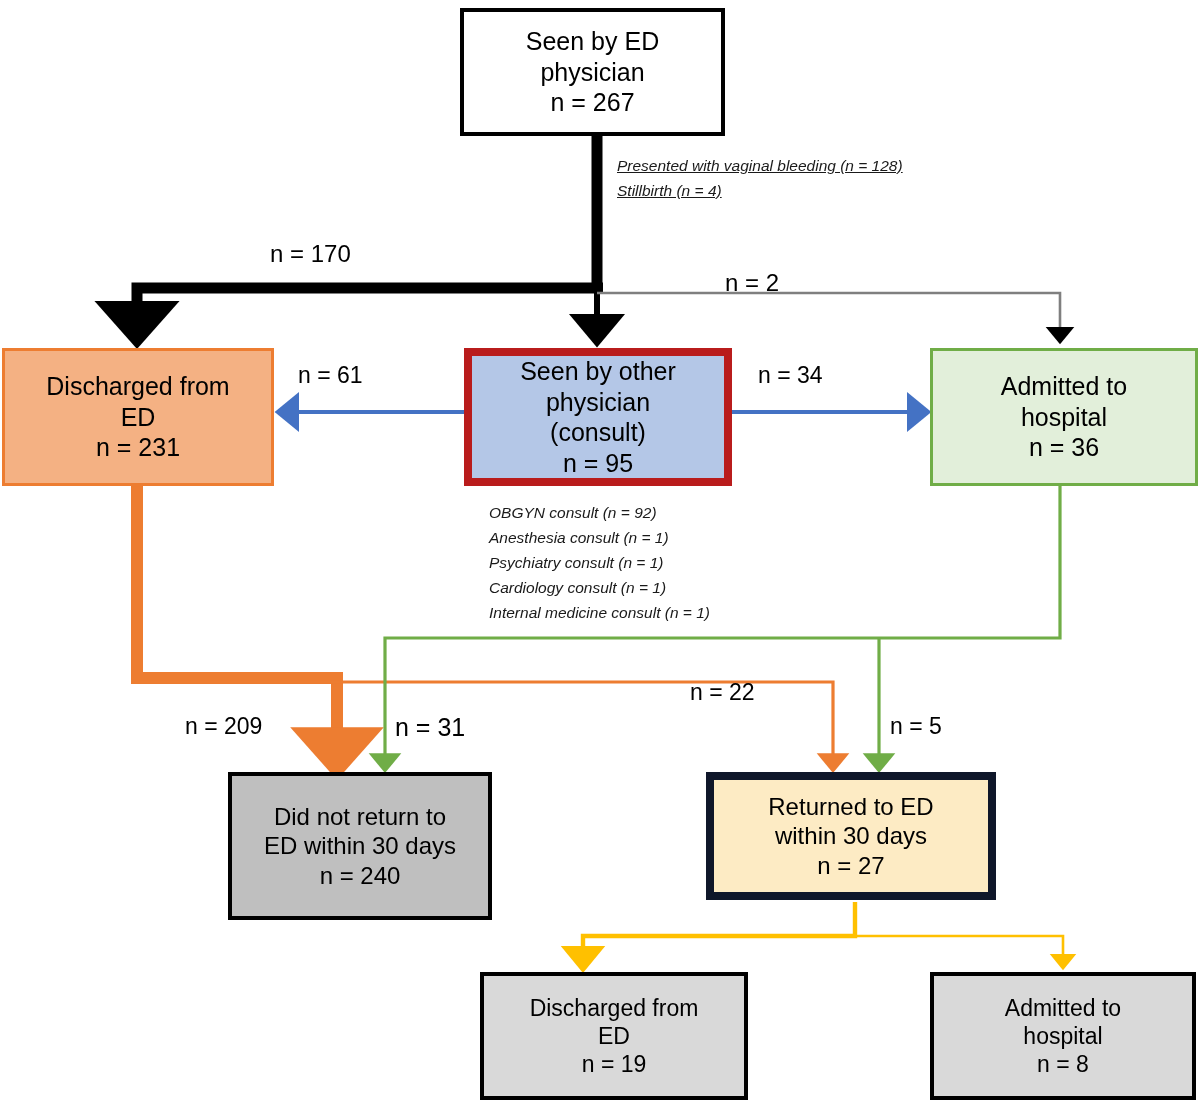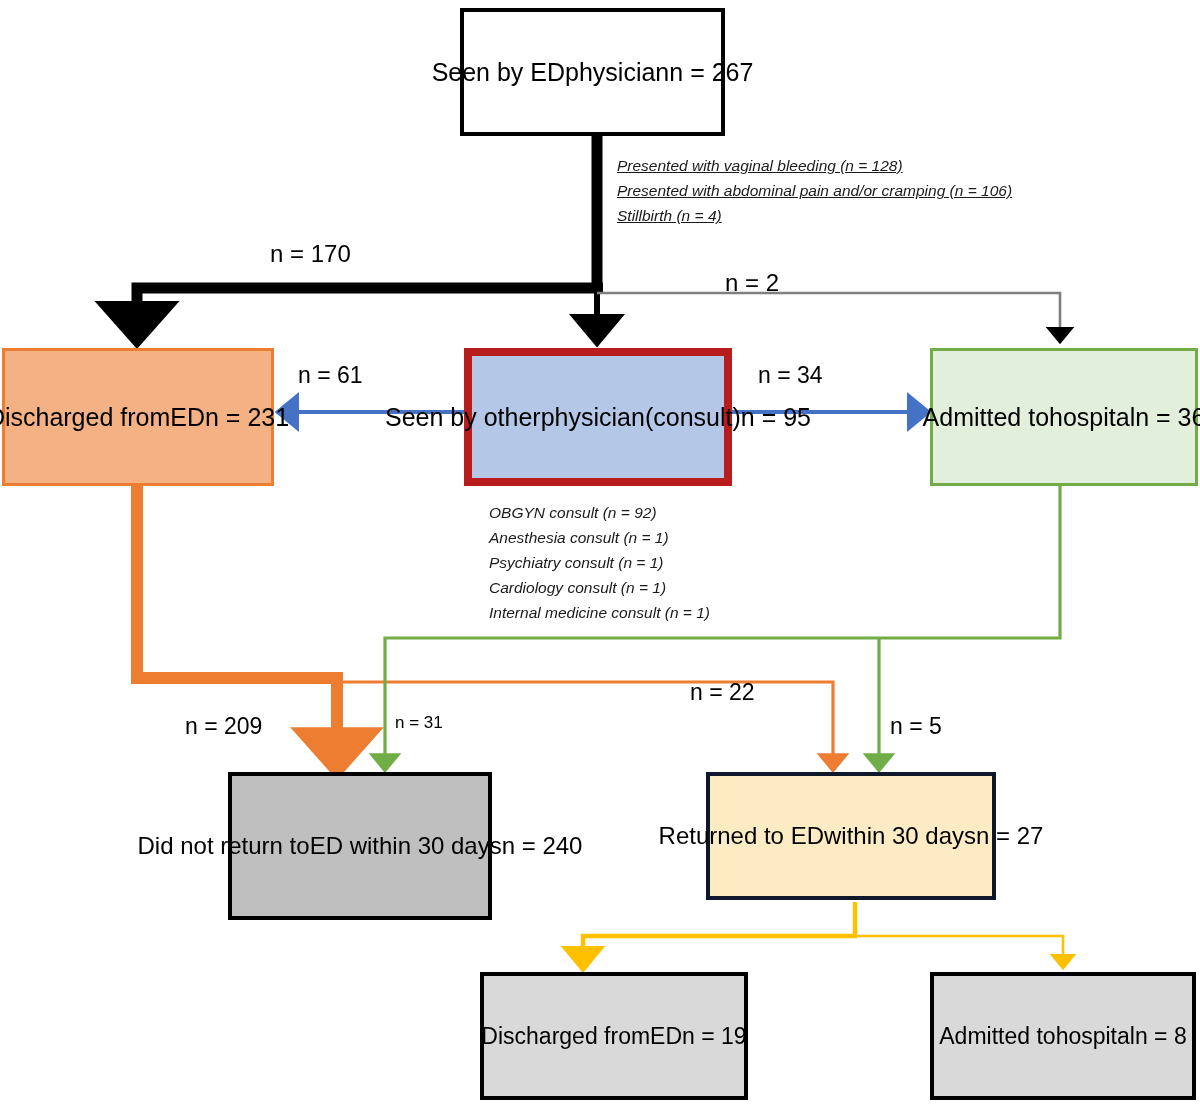--- a/index.html
+++ b/index.html
@@ -22,21 +22,21 @@
     position: absolute;
     left: 0;
     top: 0;
     width: 1200px;
     height: 1115px;
   }
   .node {
     position: absolute;
     box-sizing: border-box;
     display: flex;
-    flex-direction: row;
+    flex-direction: column;
     align-items: center;
     justify-content: center;
     text-align: center;
     line-height: 1.22;
     color: #000000;
     z-index: 5;
   }
   .node .line {
     display: block;
     white-space: nowrap;
@@ -144,21 +144,21 @@
   </div>
 
   <div class="node" style="left:228px; top:772px; width:264px; height:148px;
               background:#BFBFBF; border:4px solid #000000; font-size:24px;">
     <span class="line">Did not return to</span>
     <span class="line">ED within 30 days</span>
     <span class="line">n = 240</span>
   </div>
 
   <div class="node" style="left:706px; top:772px; width:290px; height:128px;
-              background:#FDEBC4; border:4px solid #0f172a; font-size:24px;">
+              background:#FDEBC4; border:8px solid #0f172a; font-size:24px;">
     <span class="line">Returned to ED</span>
     <span class="line">within 30 days</span>
     <span class="line">n = 27</span>
   </div>
 
   <div class="node" style="left:480px; top:972px; width:268px; height:128px;
               background:#D9D9D9; border:4px solid #000000; font-size:23px;">
     <span class="line">Discharged from</span>
     <span class="line">ED</span>
     <span class="line">n = 19</span>
@@ -174,29 +174,28 @@
   <div class="edge-label" style="left:270px; top:240px; width:160px; font-size:24px;">n = 170</div>
 
   <div class="edge-label" style="left:725px; top:240px; width:160px; font-size:24px;margin-top:29px;">n = 2</div>
 
   <div class="edge-label" style="left:298px; top:362px; width:140px; font-size:23px;">n = 61</div>
 
   <div class="edge-label" style="left:758px; top:362px; width:140px; font-size:23px;">n = 34</div>
 
   <div class="edge-label" style="left:185px; top:713px; width:140px; font-size:23px;">n = 209</div>
 
-  <div class="edge-label" style="left:395px; top:713px; width:130px; font-size:17px;">n = 31</div>
+  <div class="edge-label" style="left:395px; top:713px; width:130px; font-size:25px;">n = 31</div>
 
   <div class="edge-label" style="left:690px; top:679px; width:130px; font-size:23px;">n = 22</div>
 
   <div class="edge-label" style="left:890px; top:713px; width:120px; font-size:23px;">n = 5</div>
 
   <div class="note" style="left:617px; top:153px; font-size:15.5px;text-decoration:underline;">
     <span class="line">Presented with vaginal bleeding (n = 128)</span>
-    <span class="line">Presented with abdominal pain and/or cramping (n = 106)</span>
     <span class="line">Stillbirth (n = 4)</span>
   </div>
 
   <div class="note" style="left:489px; top:500px; font-size:15.5px;">
     <span class="line">OBGYN consult (n = 92)</span>
     <span class="line">Anesthesia consult (n = 1)</span>
     <span class="line">Psychiatry consult (n = 1)</span>
     <span class="line">Cardiology consult (n = 1)</span>
     <span class="line">Internal medicine consult (n = 1)</span>
   </div>

